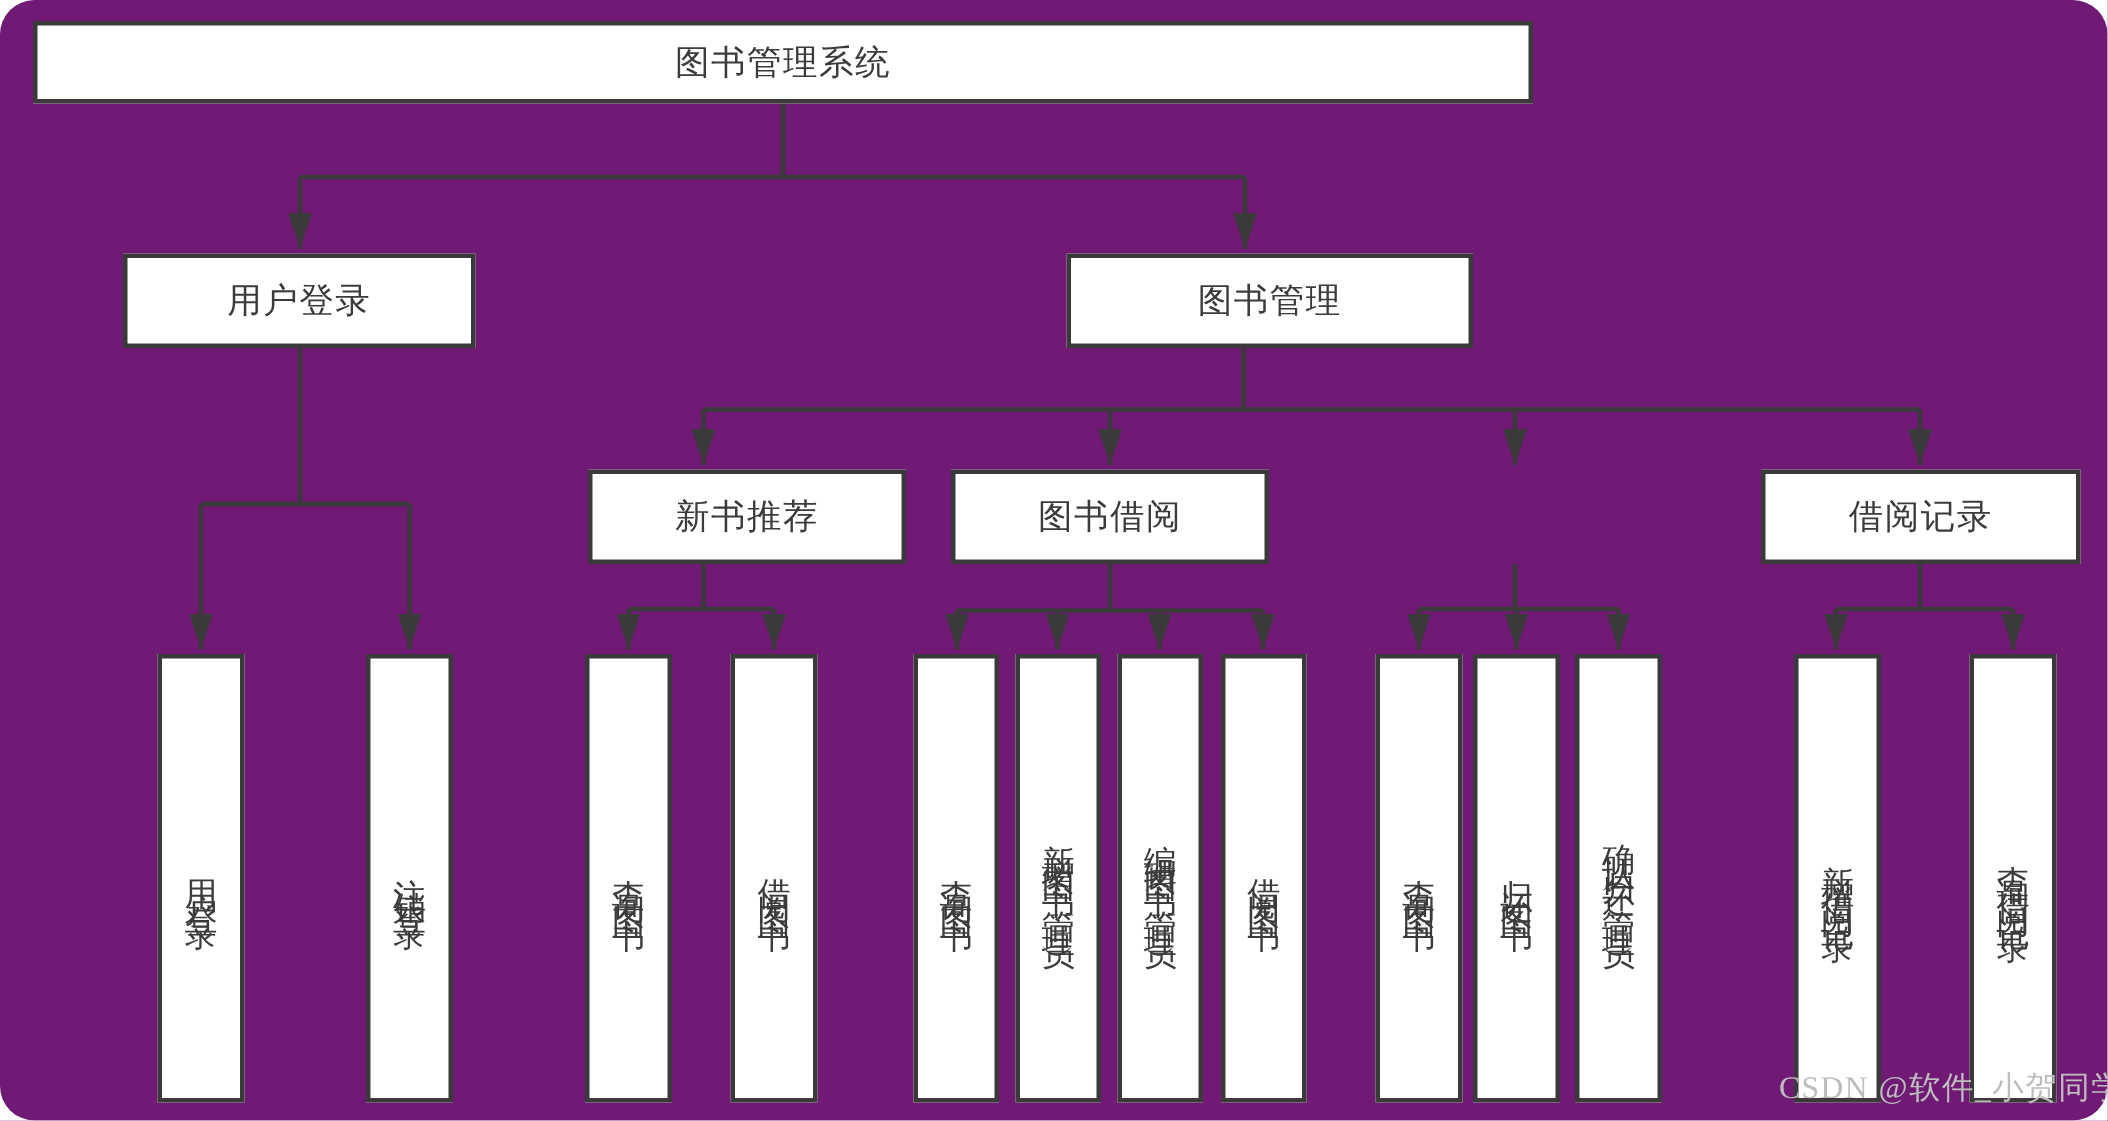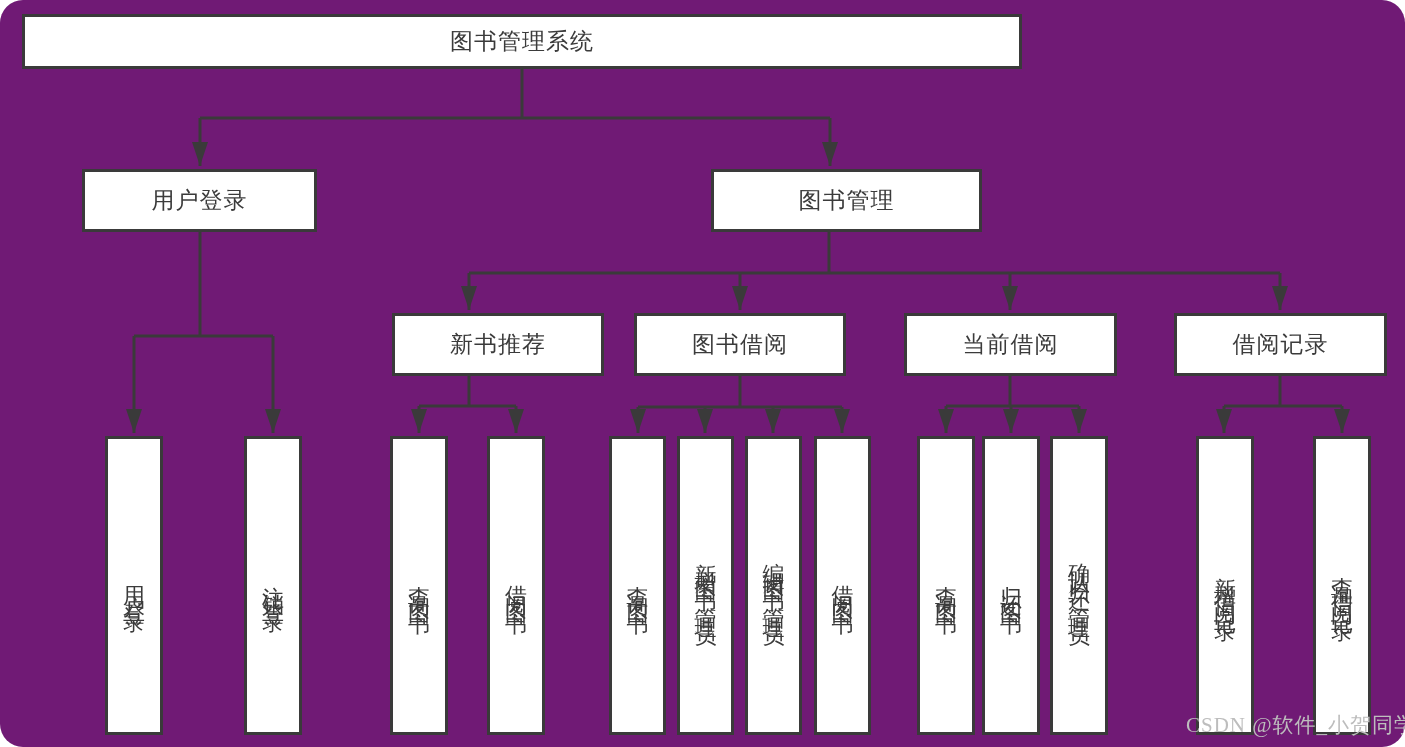--- a/index.html
+++ b/index.html
@@ -130,23 +130,20 @@
   <div class="node" style="left:711px; top:169px; width:271px; height:63px;">
     <span>图书管理</span>
   </div>
 
   <div class="node" style="left:363px; top:313px; width:212px; height:63px;margin-left:29px;">
     <span>新书推荐</span>
   </div>
   <div class="node" style="left:634px; top:313px; width:212px; height:63px;">
     <span>图书借阅</span>
   </div>
-  <div class="node" style="left:904px; top:313px; width:213px; height:63px;">
-    <span>当前借阅</span>
-  </div>
   <div class="node" style="left:1174px; top:313px; width:213px; height:63px;">
     <span>借阅记录</span>
   </div>
 
   <div class="leaf" style="left:105px; top:436px; width:58px; height:299px;">
     <span class="vtext">用户登录</span>
   </div>
   <div class="leaf" style="left:244px; top:436px; width:58px; height:299px;">
     <span class="vtext">注销登录</span>
   </div>

